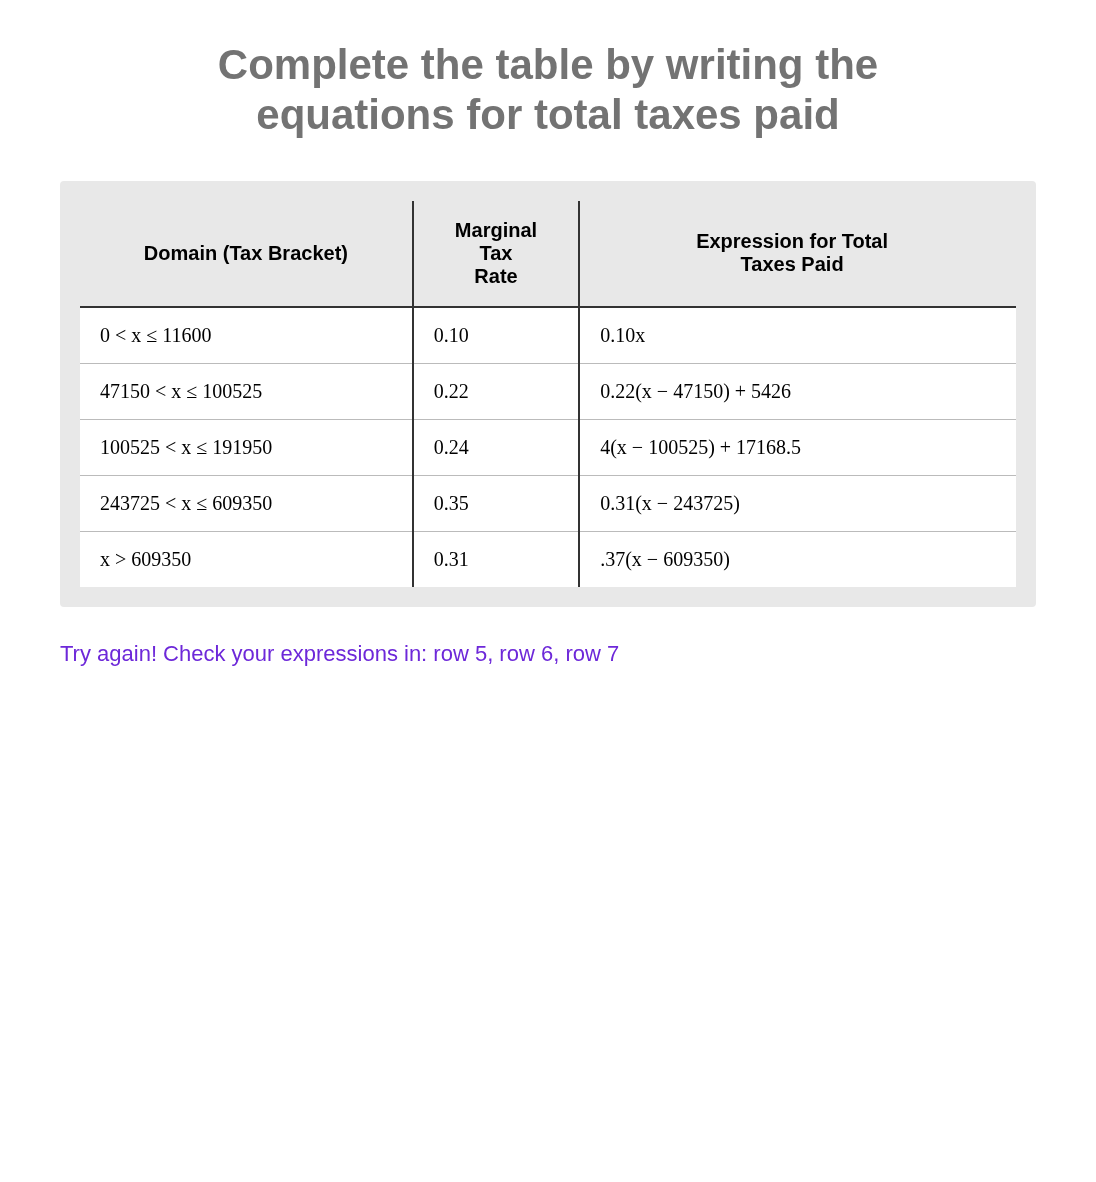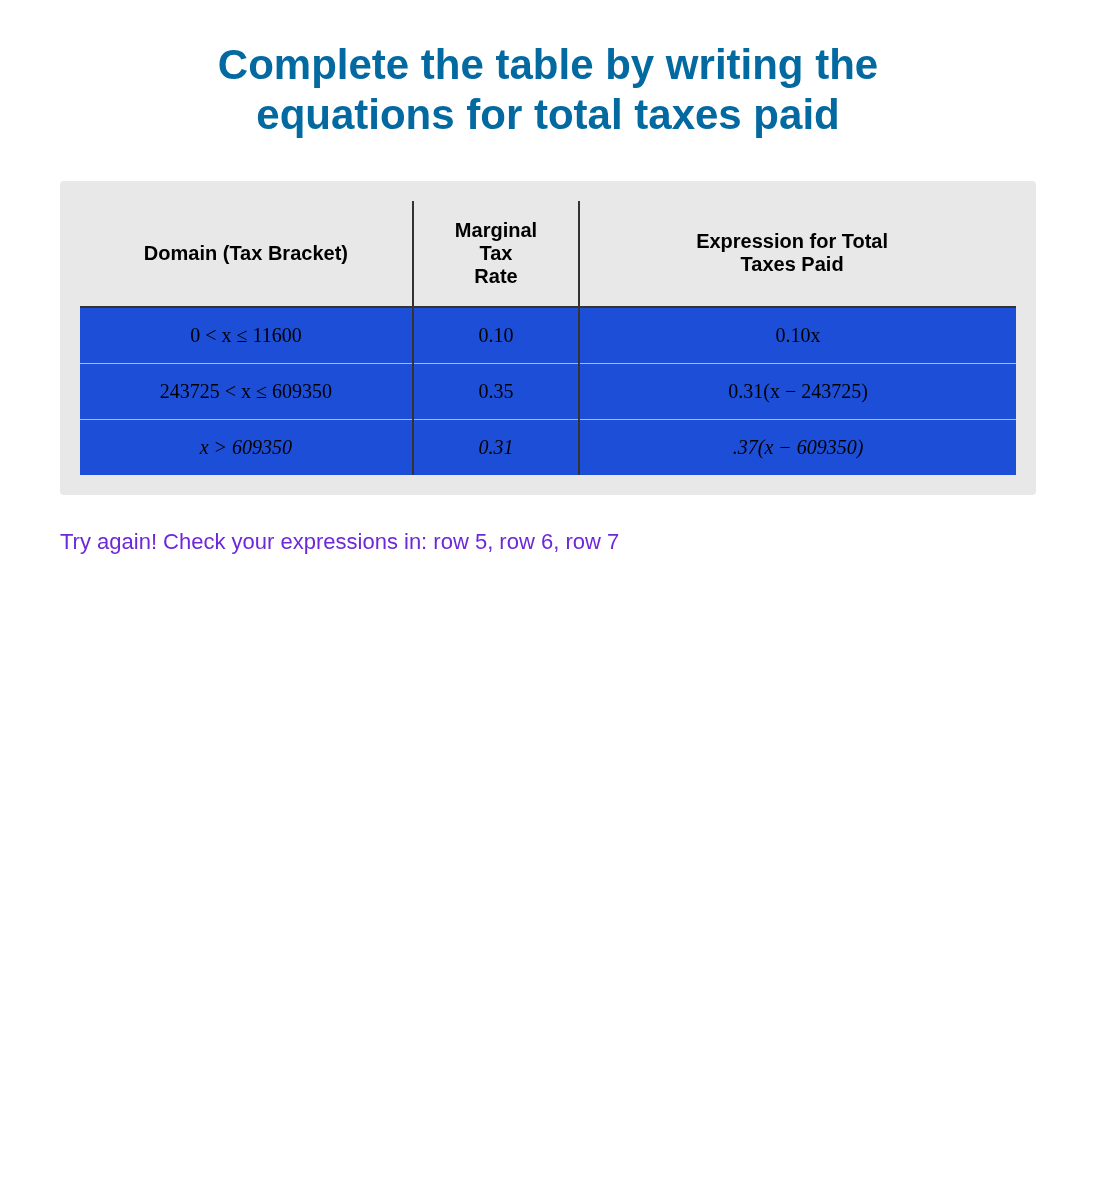--- a/index.html
+++ b/index.html
@@ -15,21 +15,21 @@
       min-height: 1182px;
       padding: 40px 60px;
     }
 
     .page-title {
       text-align: center;
       font-size: 42px;
       font-weight: bold;
       line-height: 1.2;
       margin-bottom: 40px;
-      color: #0369a1;
+      color: #737373;
       font-family: Arial, sans-serif;
     }
 
     .table-container {
       background: #e8e8e8;
       border-radius: 4px;
       padding: 20px;
       margin-bottom: 30px;
     }
 
@@ -60,36 +60,34 @@
       width: 320px;
     }
 
     thead tr th:nth-child(3) {
       width: 420px;
       padding-left: 8px;
     }
 
     tbody tr td {
       padding: 16px 20px;
-      text-align: center;
       font-size: 20px;
       font-family: Georgia, serif;
       vertical-align: middle;
       border-bottom: 1px solid #bbb;
-      background: #1d4ed8;
+      background: #ffffff;
     }
 
     tbody tr td:nth-child(2) {
       border-left: 2px solid #333;
       border-right: 2px solid #333;
     }
 
     tbody tr:last-child td {
       border-bottom: none;
-      font-style: italic;
     }
 
     .feedback {
       font-size: 22px;
       font-family: Arial, sans-serif;
       color: #6d28d9;
       line-height: 1.5;
       margin-top: 10px;
     }
   </style>
@@ -109,20 +107,30 @@
         <th>Expression for Total<br>Taxes Paid</th>
       </tr>
     </thead>
     <tbody id="table-body">
     <tr>
           <td>0 &lt; x ≤ 11600</td>
           <td>0.10</td>
           <td>0.10x</td>
         </tr>
         <tr>
+          <td>47150 &lt; x ≤ 100525</td>
+          <td>0.22</td>
+          <td>0.22(x − 47150) + 5426</td>
+        </tr>
+        <tr>
+          <td>100525 &lt; x ≤ 191950</td>
+          <td>0.24</td>
+          <td>4(x − 100525) + 17168.5</td>
+        </tr>
+        <tr>
           <td>243725 &lt; x ≤ 609350</td>
           <td>0.35</td>
           <td>0.31(x − 243725)</td>
         </tr>
         <tr>
           <td>x &gt; 609350</td>
           <td>0.31</td>
           <td>.37(x − 609350)</td>
         </tr>
       </tbody>

